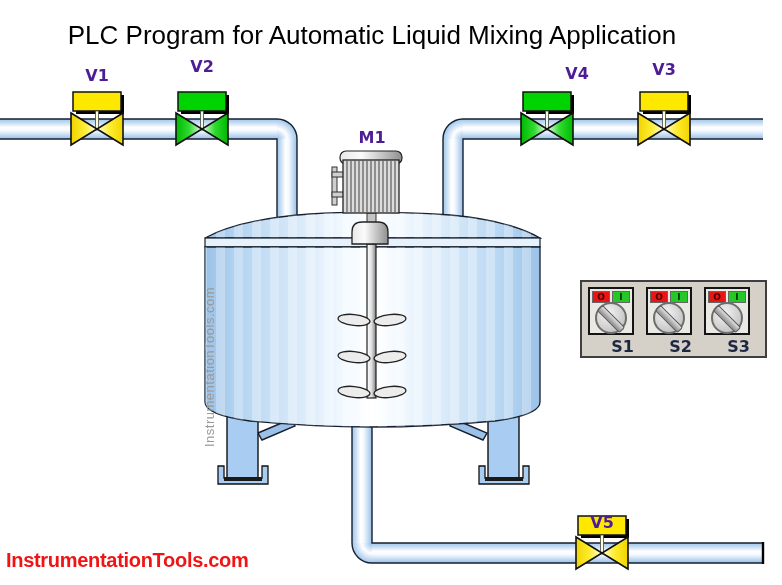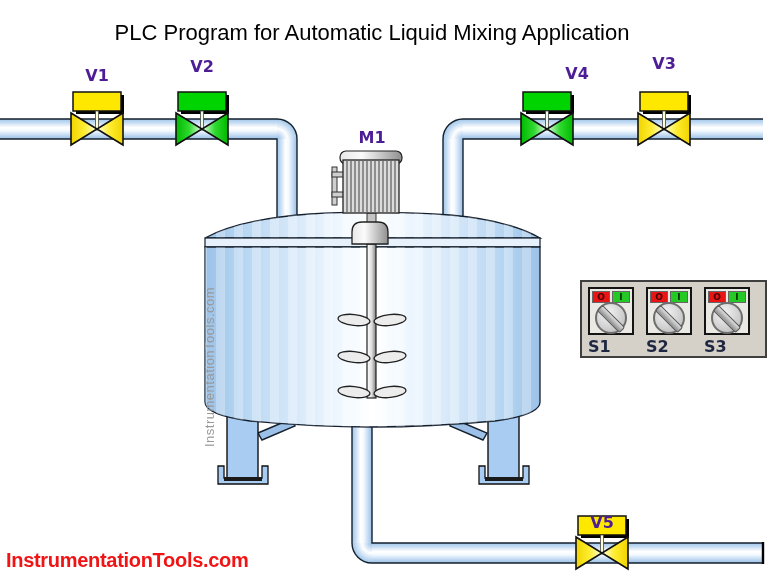--- a/index.html
+++ b/index.html
@@ -1,20 +1,20 @@
 <!DOCTYPE html>
 <html><head>
 <meta charset="utf-8">
 <style>
   html,body{margin:0;padding:0;background:#fff;}
   .stage{position:relative;width:782px;height:585px;background:#ffffff;overflow:hidden;
          font-family:"Liberation Sans",sans-serif;}
   .stage svg{position:absolute;left:0;top:0;}
   .title{position:absolute;left:0;top:20px;width:744px;text-align:center;
-         font-size:22px;color:#000;}
+         font-size:26px;color:#000;}
   .vlabel{position:absolute;transform:translateX(-50%);
           font:bold 16px "DejaVu Sans",sans-serif;color:#4c1d95;white-space:nowrap;}
   .watermark{position:absolute;left:202px;top:247px;height:200px;
              writing-mode:vertical-rl;transform:rotate(180deg);
              font:13px "Liberation Sans",sans-serif;color:#999;letter-spacing:.5px;}
   .footer{position:absolute;left:6px;top:549px;
           font:bold 20px "Liberation Sans",sans-serif;color:#f01414;letter-spacing:-.3px;}
   
   .panel{position:absolute;left:580px;top:280px;width:183px;height:74px;
          background:#d5d1c9;border:2px solid #3f3f3f;}
@@ -25,21 +25,21 @@
   .ind{position:absolute;top:2px;width:16px;height:10px;border:1px solid #666;
        font:bold 9px/10px "DejaVu Sans",sans-serif;text-align:center;}
   .ind-red{left:2px;background:#e91414;color:#420000;}
   .ind-grn{right:2px;background:#26c826;color:#063006;}
   .knob{position:absolute;left:5px;top:13px;width:28px;height:28px;border-radius:50%;
         border:2px solid #6e6e6e;
         background:radial-gradient(circle at 38% 32%,#f5f5f5,#d2d2d2 55%,#b5b5b5);}
   .handle{position:absolute;left:-2px;top:11px;width:30px;height:6px;
           transform:rotate(45deg);border:1px solid #5a5a5a;border-radius:2px;
           background:linear-gradient(#e0e0e0,#8f8f8f);}
-  .swlabel{position:absolute;top:50px;left:0;width:46px;text-align:left;
+  .swlabel{position:absolute;top:50px;left:0;width:46px;text-align:right;
            font:bold 16px "DejaVu Sans",sans-serif;color:#1e2742;}
 </style>
 </head>
 <body>
 
 <div class="stage">
 
 <svg width="782" height="585" viewBox="0 0 782 585">
   <defs>
     <linearGradient id="pipeH" x1="0" y1="0" x2="0" y2="1">
@@ -228,21 +228,21 @@
     <polygon points="576,537 576,569 602,553" fill="url(#ylGradL)" stroke="#111" stroke-width="1.6"></polygon>
     <polygon points="628,537 628,569 602,553" fill="url(#ylGradR)" stroke="#111" stroke-width="1.6"></polygon>
   </g>
 </svg>
 
   <div class="title">PLC Program for Automatic Liquid Mixing Application</div>
 
   <div class="vlabel" style="left:97px;top:66px">V1</div>
   <div class="vlabel" style="left:202px;top:57px">V2</div>
   <div class="vlabel" style="left:577px;top:64px">V4</div>
-  <div class="vlabel" style="left:664px;top:54px">V3</div>
+  <div class="vlabel" style="left:664px;top:60px">V3</div>
   <div class="vlabel" style="left:602px;top:513px">V5</div>
   <div class="vlabel" style="left:372px;top:128px">M1</div>
 
   <div class="watermark">InstrumentationTools.com</div>
   <div class="footer">InstrumentationTools.com</div>
 
   <div class="panel">
     <div class="sw sw1">
       <div class="swbox">
         <div class="ind ind-red">O</div>

